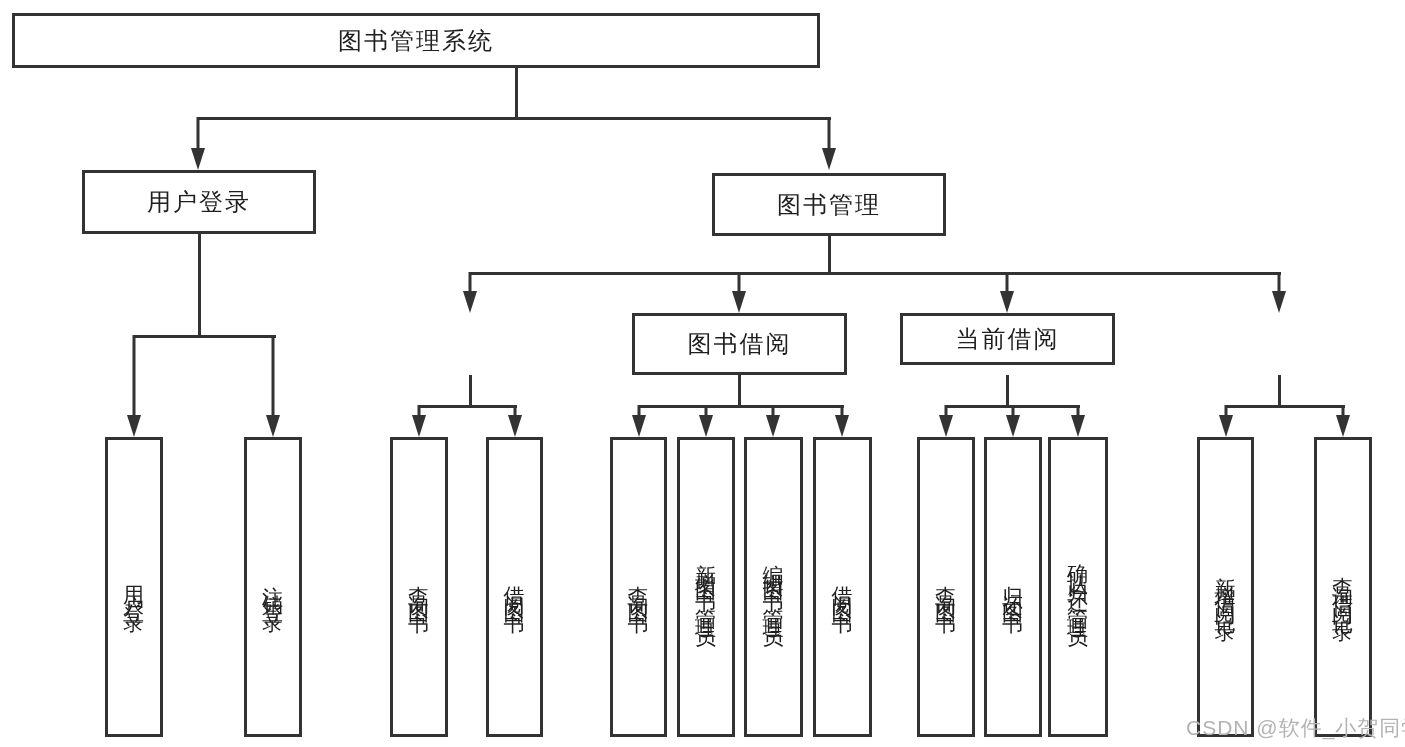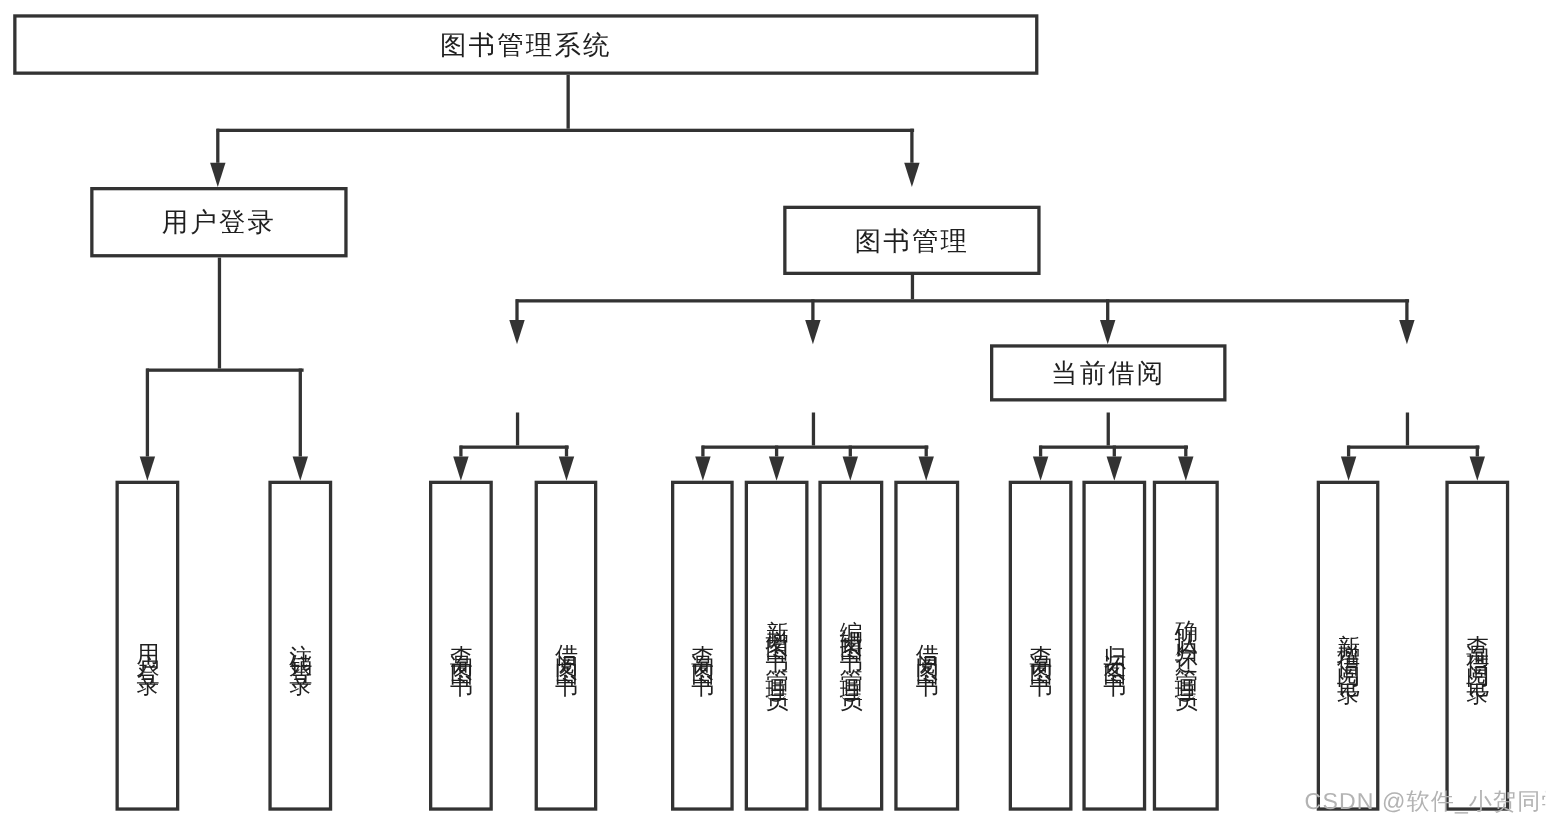--- a/index.html
+++ b/index.html
@@ -119,31 +119,34 @@
   <div class="arrow" style="left:766px;top:405px;height:32px"></div>
   <div class="arrow" style="left:835px;top:405px;height:32px"></div>
 
   <div class="arrow" style="left:939px;top:405px;height:32px"></div>
   <div class="arrow" style="left:1006px;top:405px;height:32px"></div>
   <div class="arrow" style="left:1071px;top:405px;height:32px"></div>
 
   <div class="arrow" style="left:1219px;top:405px;height:32px"></div>
   <div class="arrow" style="left:1336px;top:405px;height:32px"></div>
 
-  <div class="box" style="left:12px;top:13px;width:932px;height:55px">
+  <div class="box" style="left:12px;top:13px;width:808px;height:55px">
     <span class="h-label">图书管理系统</span>
   </div>
 
   <div class="box" style="left:82px;top:170px;width:234px;height:64px">
     <span class="h-label">用户登录</span>
   </div>
-  <div class="box" style="left:712px;top:187px;width:234px;height:63px">
+  <div class="box" style="left:712px;top:173px;width:234px;height:63px">
     <span class="h-label">图书管理</span>
   </div>
 
+  <div class="box" style="left:632px;top:313px;width:215px;height:62px">
+    <span class="h-label">图书借阅</span>
+  </div>
   <div class="box" style="left:900px;top:313px;width:215px;height:52px">
     <span class="h-label">当前借阅</span>
   </div>
 
   <div class="box" style="left:105px;top:437px;width:58px;height:300px">
     <span class="v-label">用户登录</span>
   </div>
   <div class="box" style="left:244px;top:437px;width:58px;height:300px">
     <span class="v-label">注销登录</span>
   </div>

